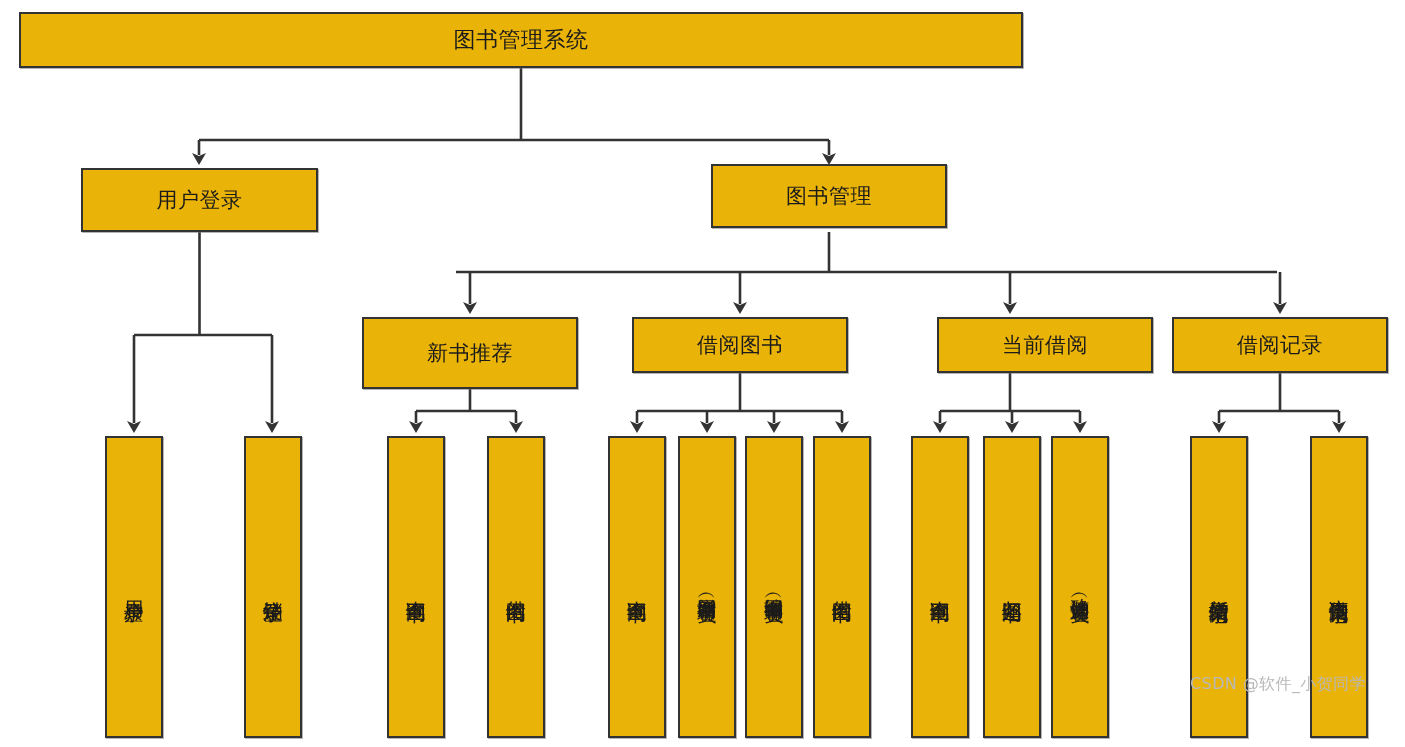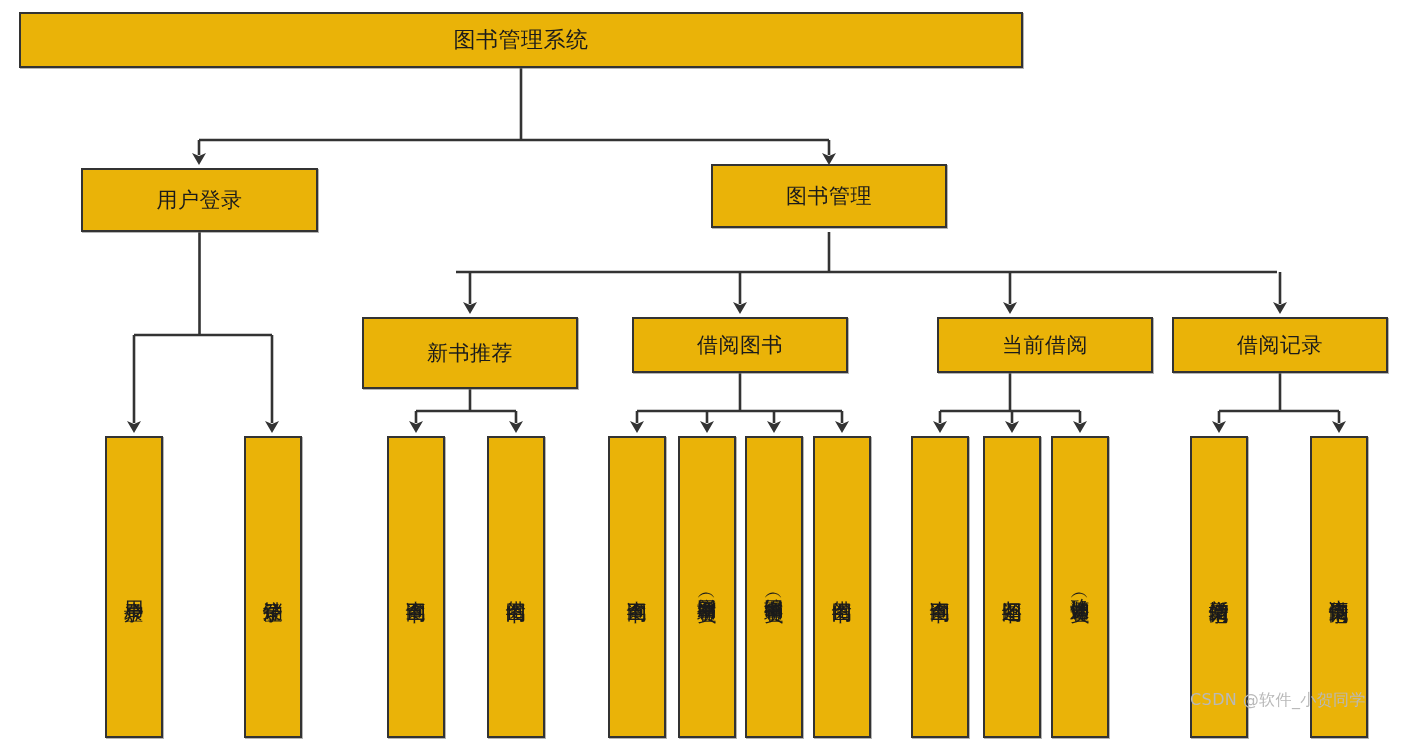--- a/index.html
+++ b/index.html
@@ -180,14 +180,14 @@
         <span class="label">确认归还（管理员）</span>
       </div>
       <div class="node leaf" id="node-leaf-add-borrow-record" style="left: 1190px; top: 436px; width: 58px; height: 302px;">
         <span class="label">新增借阅记录</span>
       </div>
       <div class="node leaf" id="node-leaf-query-borrow-record" style="left: 1310px; top: 436px; width: 58px; height: 302px;">
         <span class="label">查询借阅记录</span>
       </div>
     </div>
 
-  <div class="watermark" style="left: 1190px; top: 690px;">CSDN @软件_小贺同学</div>
+  <div class="watermark" style="left: 1190px; top: 674px;">CSDN @软件_小贺同学</div>
 </div>
 
 </body></html>

